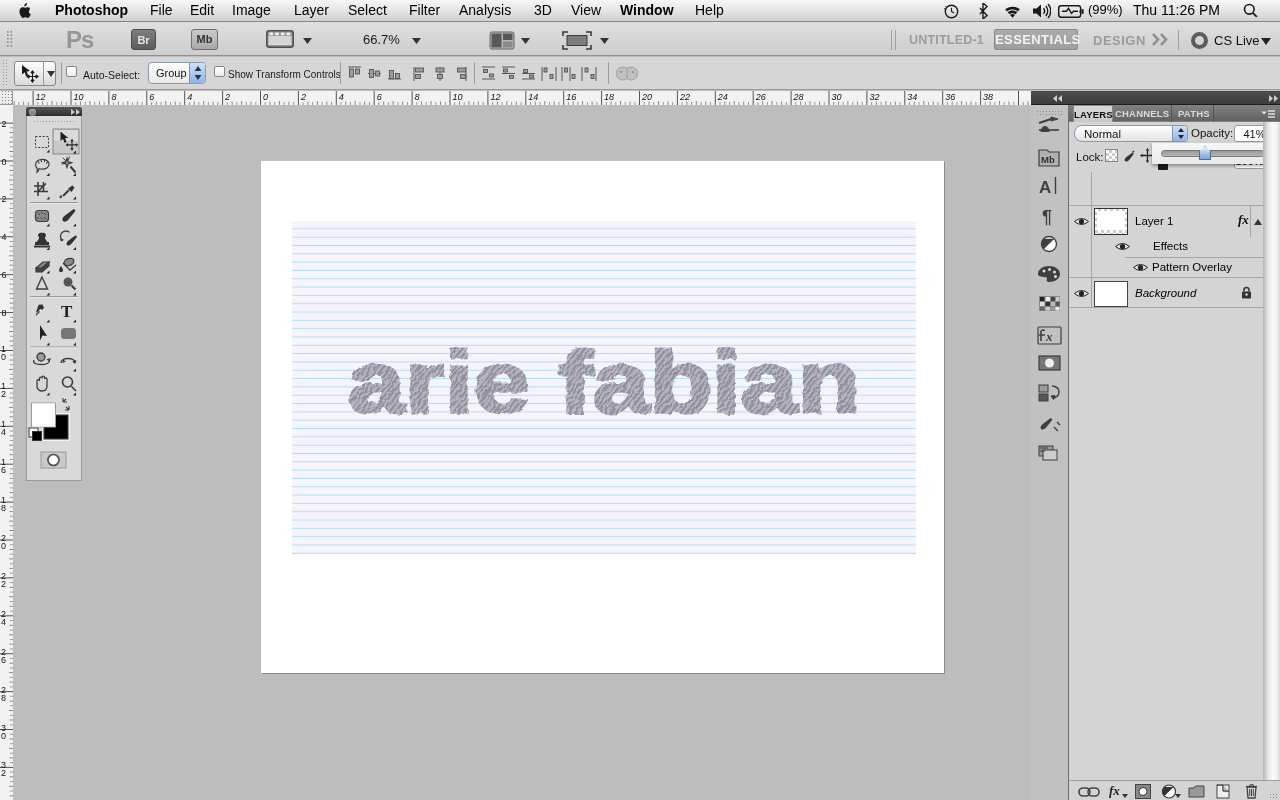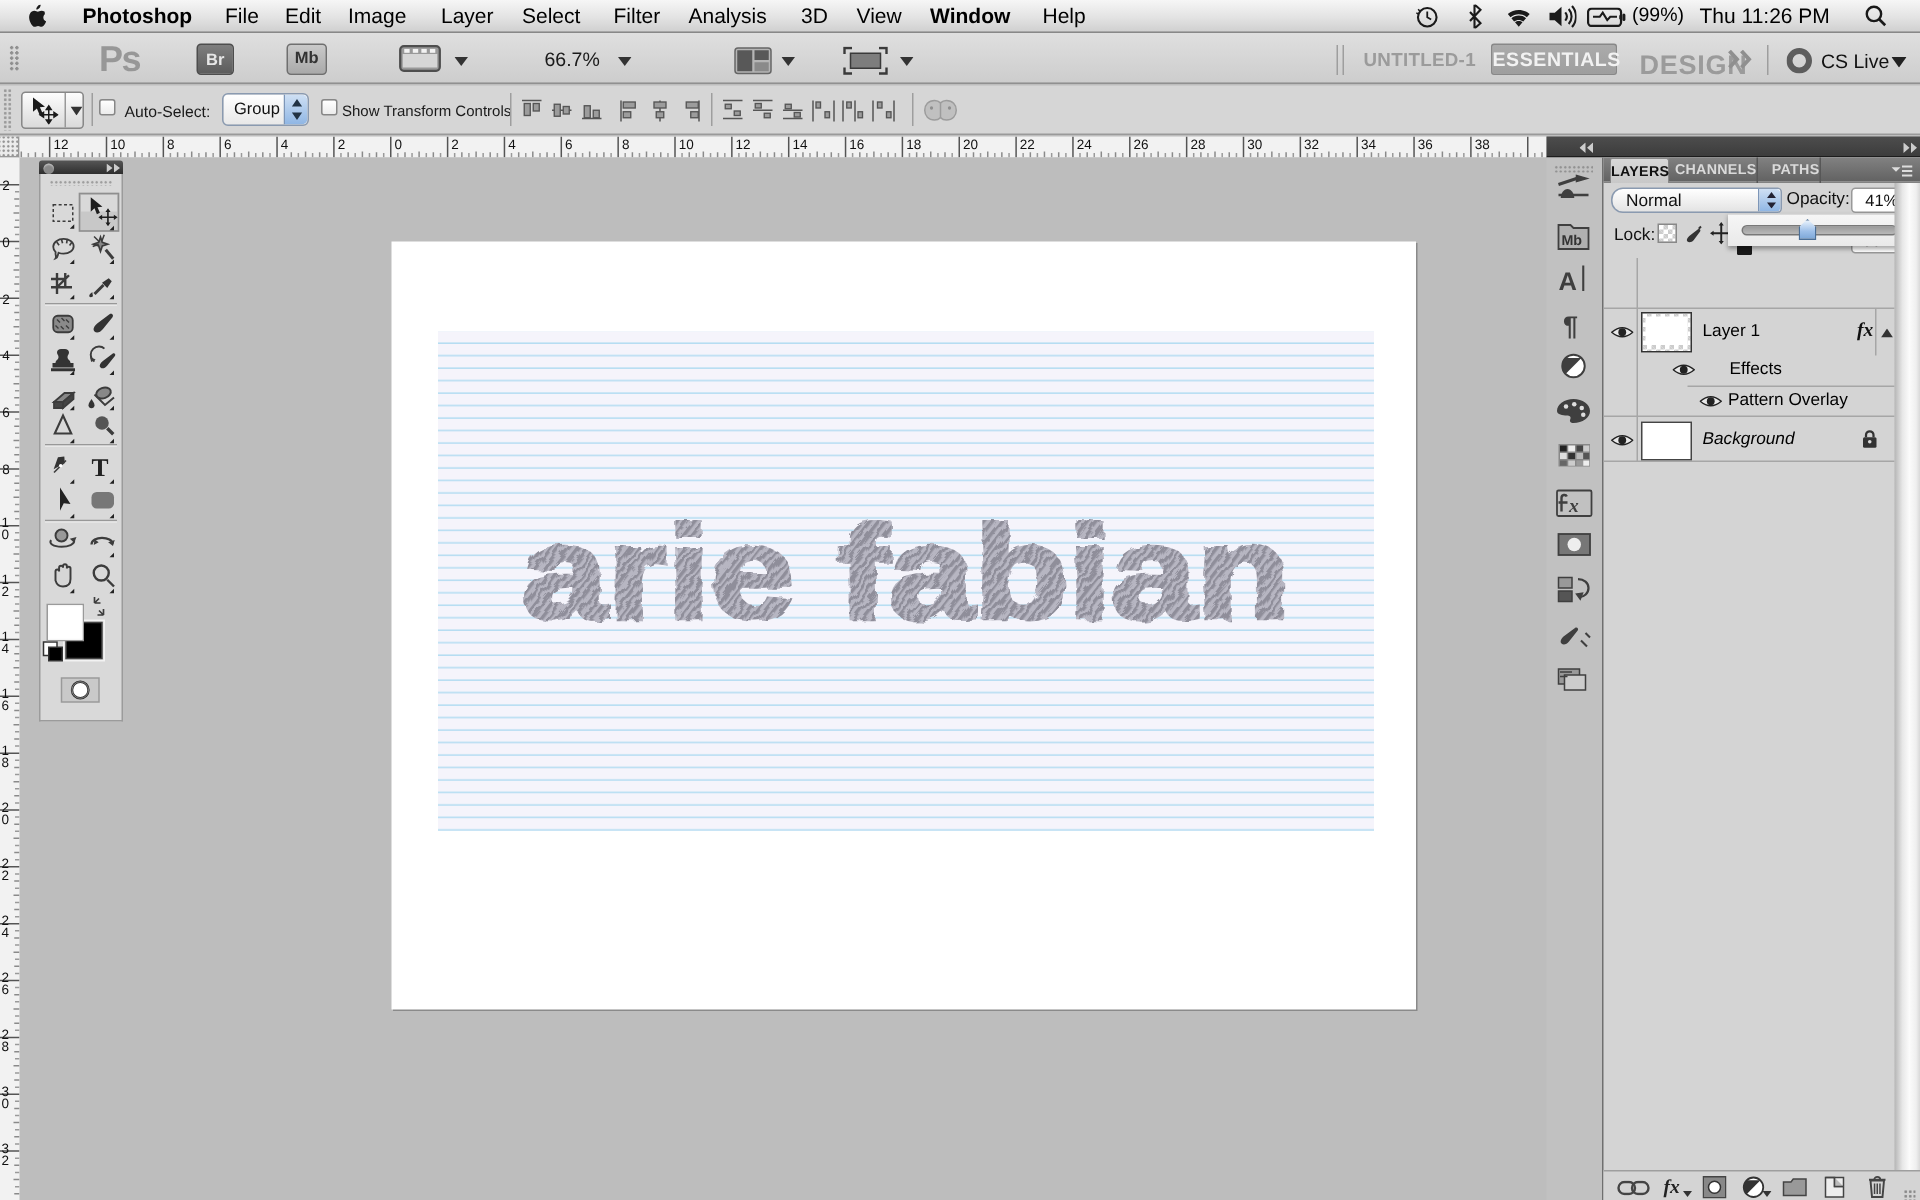--- a/index.html
+++ b/index.html
@@ -1,33 +1,33 @@
 <!DOCTYPE html>
 <html><head><meta charset="utf-8"><style>
 *{margin:0;padding:0;box-sizing:border-box;}
 html,body{width:1280px;height:800px;}
 body{position:relative;font-family:"Liberation Sans",sans-serif;overflow:hidden;background:#bdbdbd;}
 .abs{position:absolute;}
 #menubar{position:absolute;left:0;top:0;width:1280px;height:22px;background:linear-gradient(#f6f6f6,#e3e3e3 55%,#d0d0d0);border-bottom:1px solid #888;color:#000;font-size:14px;}
 .mi{position:absolute;top:2px;color:#000;}
 #appbar{position:absolute;left:0;top:22px;width:1280px;height:34px;background:linear-gradient(#dfdfdf,#cdcdcd);border-bottom:1px solid #909090;}
 #optbar{position:absolute;left:0;top:57px;width:1280px;height:33px;background:#d6d6d6;border-bottom:1px solid #9a9a9a;font-size:11px;color:#222;}
-#rulertop{position:absolute;left:13px;top:91px;width:1018px;height:14px;background:#f2f2f2;}
+#rulertop{position:absolute;left:13px;top:91px;width:1018px;height:14px;background:#f2f2f2;font-style:italic;}
 #rulercorner{position:absolute;left:0;top:91px;width:13px;height:14px;background:#ececec;border-right:1px solid #999;border-bottom:1px solid #999;background-image:radial-gradient(circle,#8f8f8f 0.7px,transparent 0.9px);background-size:3px 3px;background-position:1px 2px;}
 #rulerleft{position:absolute;left:0;top:105px;width:13px;height:695px;background:#f2f2f2;}
 #canvas{position:absolute;left:14px;top:105px;width:1017px;height:695px;background:#bdbdbd;}
 #doc{position:absolute;left:247px;top:56px;width:683px;height:512px;background:#fff;box-shadow:1px 1px 0 #8a8a8a;}
 #paper{position:absolute;left:31px;top:60px;width:624px;height:333px;background:#f5f4fb;}
 #toolbar{position:absolute;left:26px;top:116px;width:56px;height:365px;background:#d9d9d9;border:1px solid #9b9b9b;border-top:none;}
 #tbtitle{position:absolute;left:26px;top:107px;width:56px;height:9px;background:linear-gradient(#565656,#2e2e2e);border-radius:2px 2px 0 0;}
 #darkbar{position:absolute;left:1031px;top:91px;width:249px;height:14px;background:linear-gradient(#4d4d4d,#3c3c3c);border-bottom:1px solid #1c1c1c;}
 #iconstrip{position:absolute;left:1031px;top:105px;width:37px;height:695px;background:#c1c1c1;}
 #panel{position:absolute;left:1068px;top:105px;width:212px;height:695px;background:#d4d4d4;border-left:1px solid #6f6f6f;}
 #tabbar{position:absolute;left:0;top:0;width:212px;height:17px;background:linear-gradient(#818181,#626262);border-bottom:1px solid #828282;}
-.tab{position:absolute;top:0;height:17px;font-size:9.5px;font-weight:bold;text-align:right;line-height:18px;letter-spacing:.2px;}
+.tab{position:absolute;top:0;height:17px;font-size:9.5px;font-weight:bold;text-align:left;line-height:18px;letter-spacing:.2px;}
 #footer{position:absolute;left:0;top:675px;width:212px;height:20px;border-top:1px solid #9e9e9e;background:#d4d4d4;}
 .eye{position:absolute;}
 .thumb{position:absolute;background:#fff;border:1px solid #444;}
 .checker{background-image:linear-gradient(45deg,#ccc 25%,transparent 25%,transparent 75%,#ccc 75%),linear-gradient(45deg,#ccc 25%,#fff 25%,#fff 75%,#ccc 75%);background-size:8px 8px;background-position:0 0,4px 4px;}
 .sep{background:#9e9e9e;width:1px;position:absolute;}
 .chk{position:absolute;width:11px;height:11px;background:linear-gradient(#fff,#ececec);border:1px solid #878787;border-radius:2px;}
 .optxt{position:absolute;top:11px;font-size:11px;color:#1a1a1a;}
 svg{display:block;}
 </style></head><body>
 
@@ -109,21 +109,21 @@
       <path d="M1 5V1h5M24 1h5v4M29 14v4h-5M6 18H1v-4" stroke="#3a3a3a" stroke-width="1.6" fill="none"></path>
       <rect x="5" y="4.5" width="20" height="10" fill="#7d7d7d" stroke="#3a3a3a"></rect>
     </svg>
 <svg class="abs" style="left:600px;top:16px" width="9" height="6">
       <path d="M0 0h9L4.5 6z" fill="#333"></path>
     </svg>
 <div class="sep" style="left:891px;top:8px;height:20px;"></div>
 <div class="sep" style="left:895px;top:8px;height:20px;"></div>
 <span class="abs" style="left:909px;top:11px;font-size:12.5px;font-weight:bold;color:#9b9b9b;letter-spacing:.2px;">UNTITLED-1</span>
 <div class="abs" style="left:994px;top:7px;width:84px;height:21px;background:linear-gradient(#ababab,#9e9e9e);border:1px solid #888;border-radius:2px;color:#f2f2f2;font-size:13px;font-weight:bold;text-align:left;line-height:20px;letter-spacing:.4px;">ESSENTIALS</div>
-<span class="abs" style="left:1093px;top:11px;font-size:18px;font-weight:bold;color:#9b9b9b;letter-spacing:.5px;">DESIGN</span>
+<span class="abs" style="left:1093px;top:11px;font-size:13px;font-weight:bold;color:#9b9b9b;letter-spacing:.5px;">DESIGN</span>
 <svg class="abs" style="left:1152px;top:11px" width="18" height="13" viewBox="0 0 18 13">
       <path d="M1 1l5 5.5L1 12M9 1l5 5.5L9 12" stroke="#8f8f8f" stroke-width="2.6" fill="none"></path>
     </svg>
 <div class="sep" style="left:1178px;top:8px;height:20px;"></div>
 <svg class="abs" style="left:1191px;top:10px" width="17" height="17">
       <circle cx="8.5" cy="8.5" r="6.5" fill="none" stroke="#5d5d5d" stroke-width="4"></circle>
     </svg>
 <span class="abs" style="left:1214px;top:11px;font-size:13px;color:#111;">CS Live</span>
 <svg class="abs" style="left:1261px;top:16px" width="10" height="7">
       <path d="M0 0h10L5 7z" fill="#222"></path>

